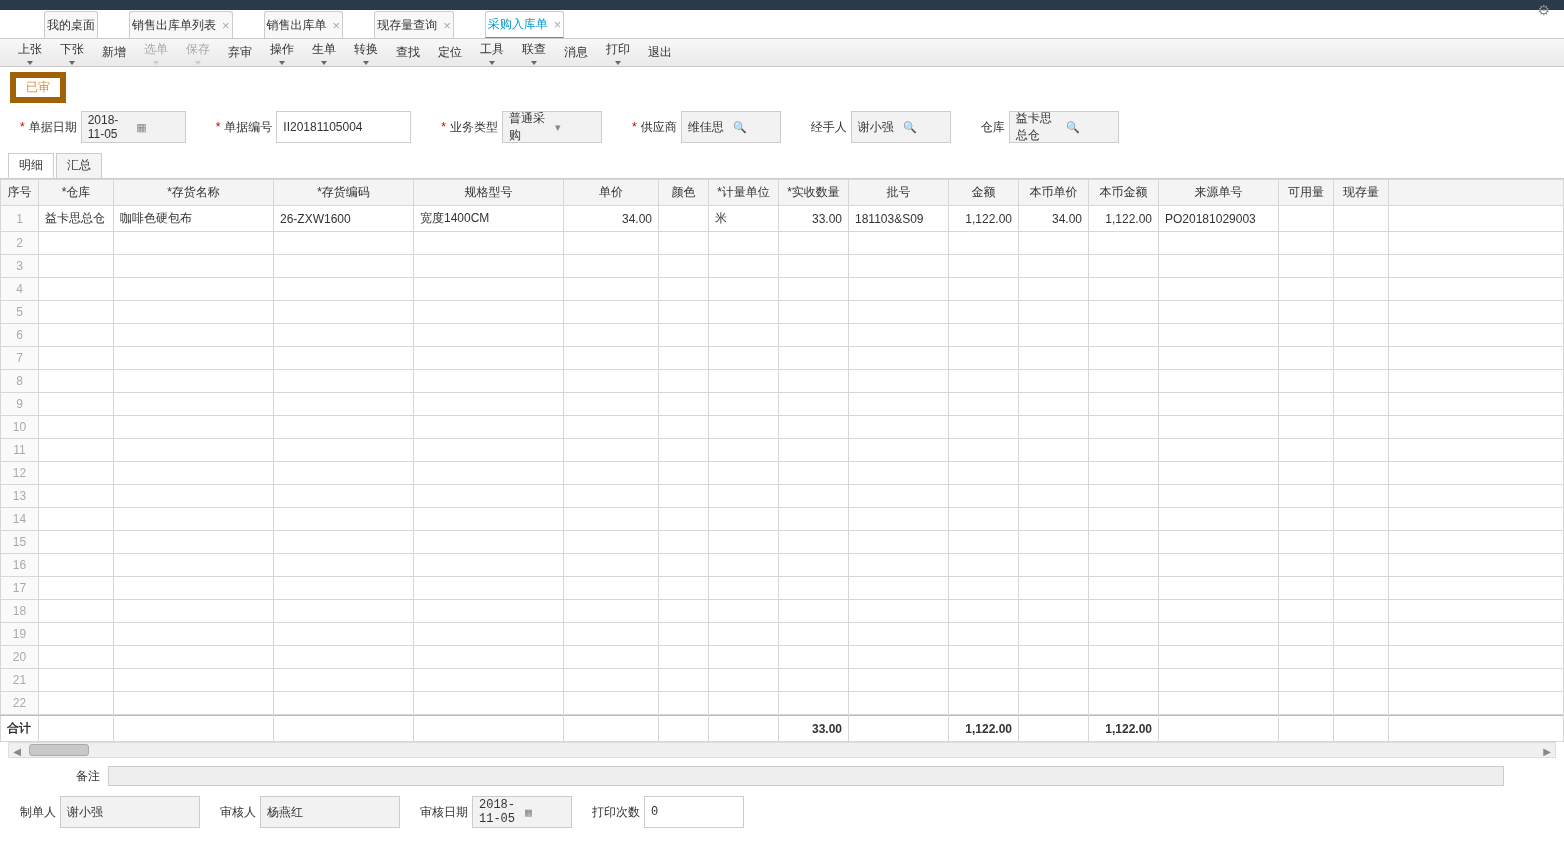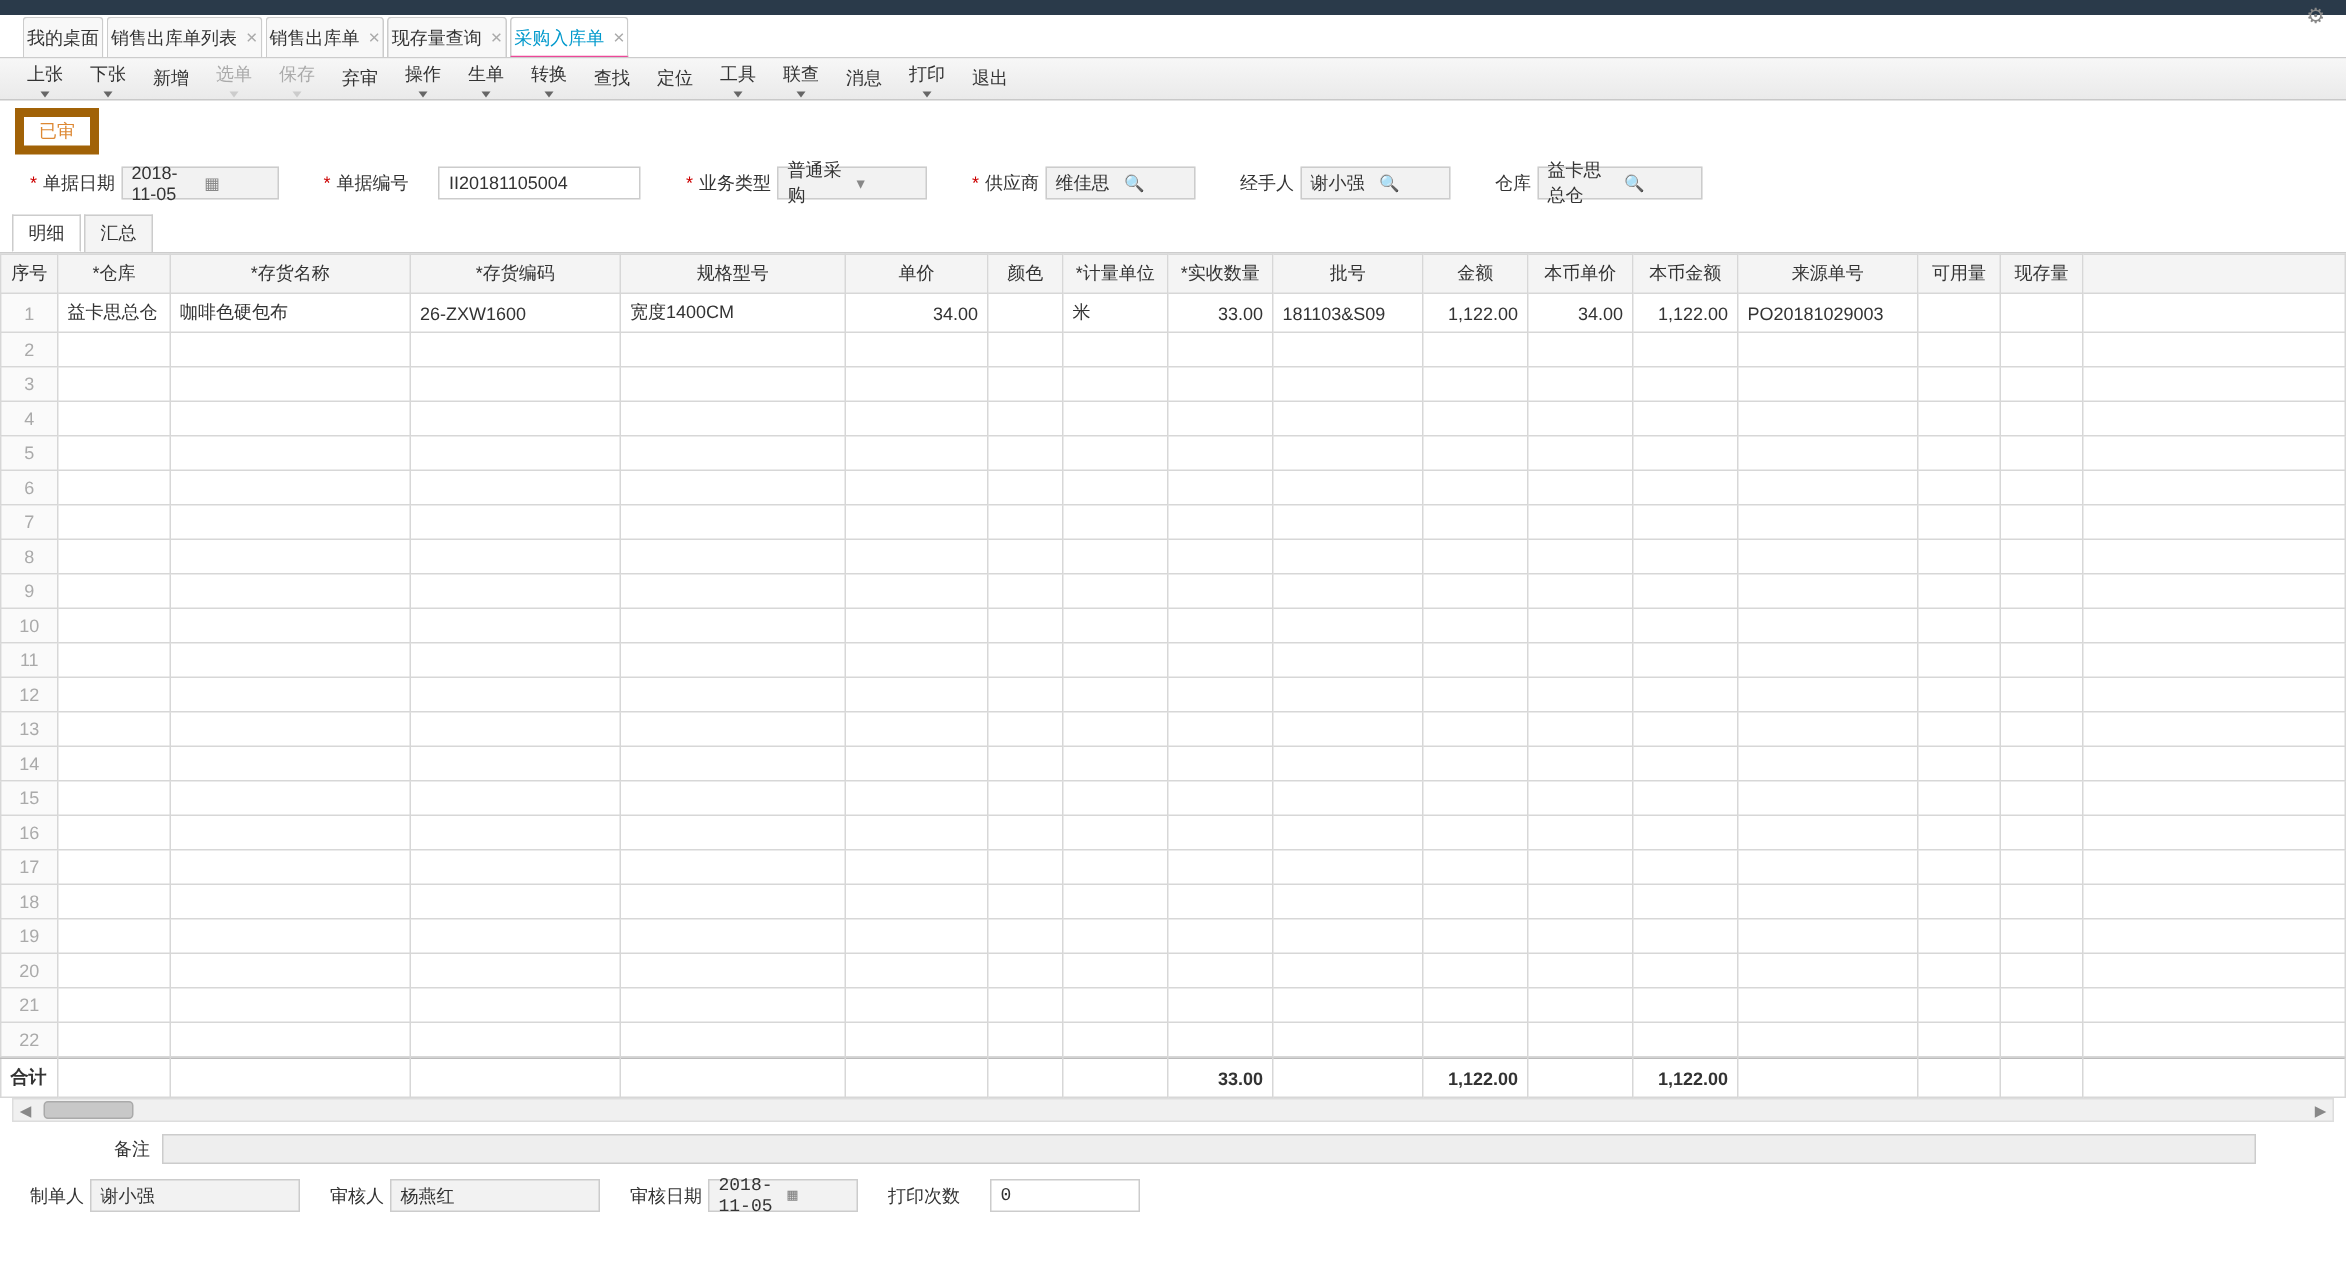--- a/index.html
+++ b/index.html
@@ -20,29 +20,30 @@
 
 .tabs-row {
   display: flex;
   align-items: flex-end;
   background: #fff;
   border-bottom: 1px solid #ccc;
   height: 29px;
   padding-left: 15px;
 }
 .tab {
-  display: flex; align-items: flex-start; gap: 6px;
+  display: flex; align-items: center; gap: 6px;
   border: 1px solid #ccc; border-bottom: none;
   padding: 5px 2px;
   margin-right: 2px;
   font-size: 12px; color: #333;
   cursor: pointer;
   background: #f8f8f8;
   border-top-left-radius: 3px; border-top-right-radius: 3px;
   height: 27px;
+  margin-left: 29px;
 }
 .tab.active { color: #0099cc; background: #fff; border-bottom: 1px solid #ec4899; position: relative; z-index: 2; }
 .tab-close { color: #aaa; font-size: 13px; }
 
 
 .toolbar {
   display: flex; align-items: center; gap: 2px;
   background: linear-gradient(#f7f7f7,#eaeaea);
   border-bottom: 1px solid #c8c8c8;
   height: 28px;
@@ -57,26 +58,26 @@
 .status-bar { padding: 5px 10px 2px; }
 .status-badge { display:inline-block; border:6px solid #a16207; color:#d83; padding:1px 10px; font-size:12px; }
 
 
 .form-row { display:flex; align-items:center; gap:30px; padding: 6px 20px 10px; }
 .form-row2 { display:flex; align-items:center; gap:20px; padding: 4px 20px; font-family: Liberation Mono, monospace; }
 .fld { display:flex; align-items:center; gap:4px; }
 .fld label { white-space:nowrap; }
 .req { color:#c00; }
 .inp {
-  border:1px solid #ccc; background:#f2f2f2; height:22px; padding:0 6px;
+  border:1px solid #ccc; background:#f2f2f2; height:32px; padding:0 6px;
   display:flex; align-items:center; gap:6px; min-width:100px; position:relative;
 }
 .inp span { flex:1; }
 .inp .cal,.inp .dd,.inp .srch { color:#888; font-size:11px; }
-.inp.white { background:#fff;margin-left:16px; }
+.inp.white { background:#fff; }
 
 
 .subtabs { display:flex; border-bottom:1px solid #ccc; padding-left:8px; }
 .subtab { border:1px solid #ccc; border-bottom:none; padding:3px 10px; margin-right:2px; font-size:12px; cursor:pointer; background:#f4f4f4; }
 .subtab.active { background:#fff; border-bottom:1px solid #fff; position:relative; z-index:1; }
 
 
 .grid-wrap { position:relative; }
 .grid { border-collapse:collapse; width:100%; table-layout:fixed; }
 .grid th, .grid td { border:1px solid #d7d7d7; padding:4px 6px; font-weight:normal; font-size:12px; white-space:nowrap; overflow:hidden; text-overflow:ellipsis; height:23px; }

